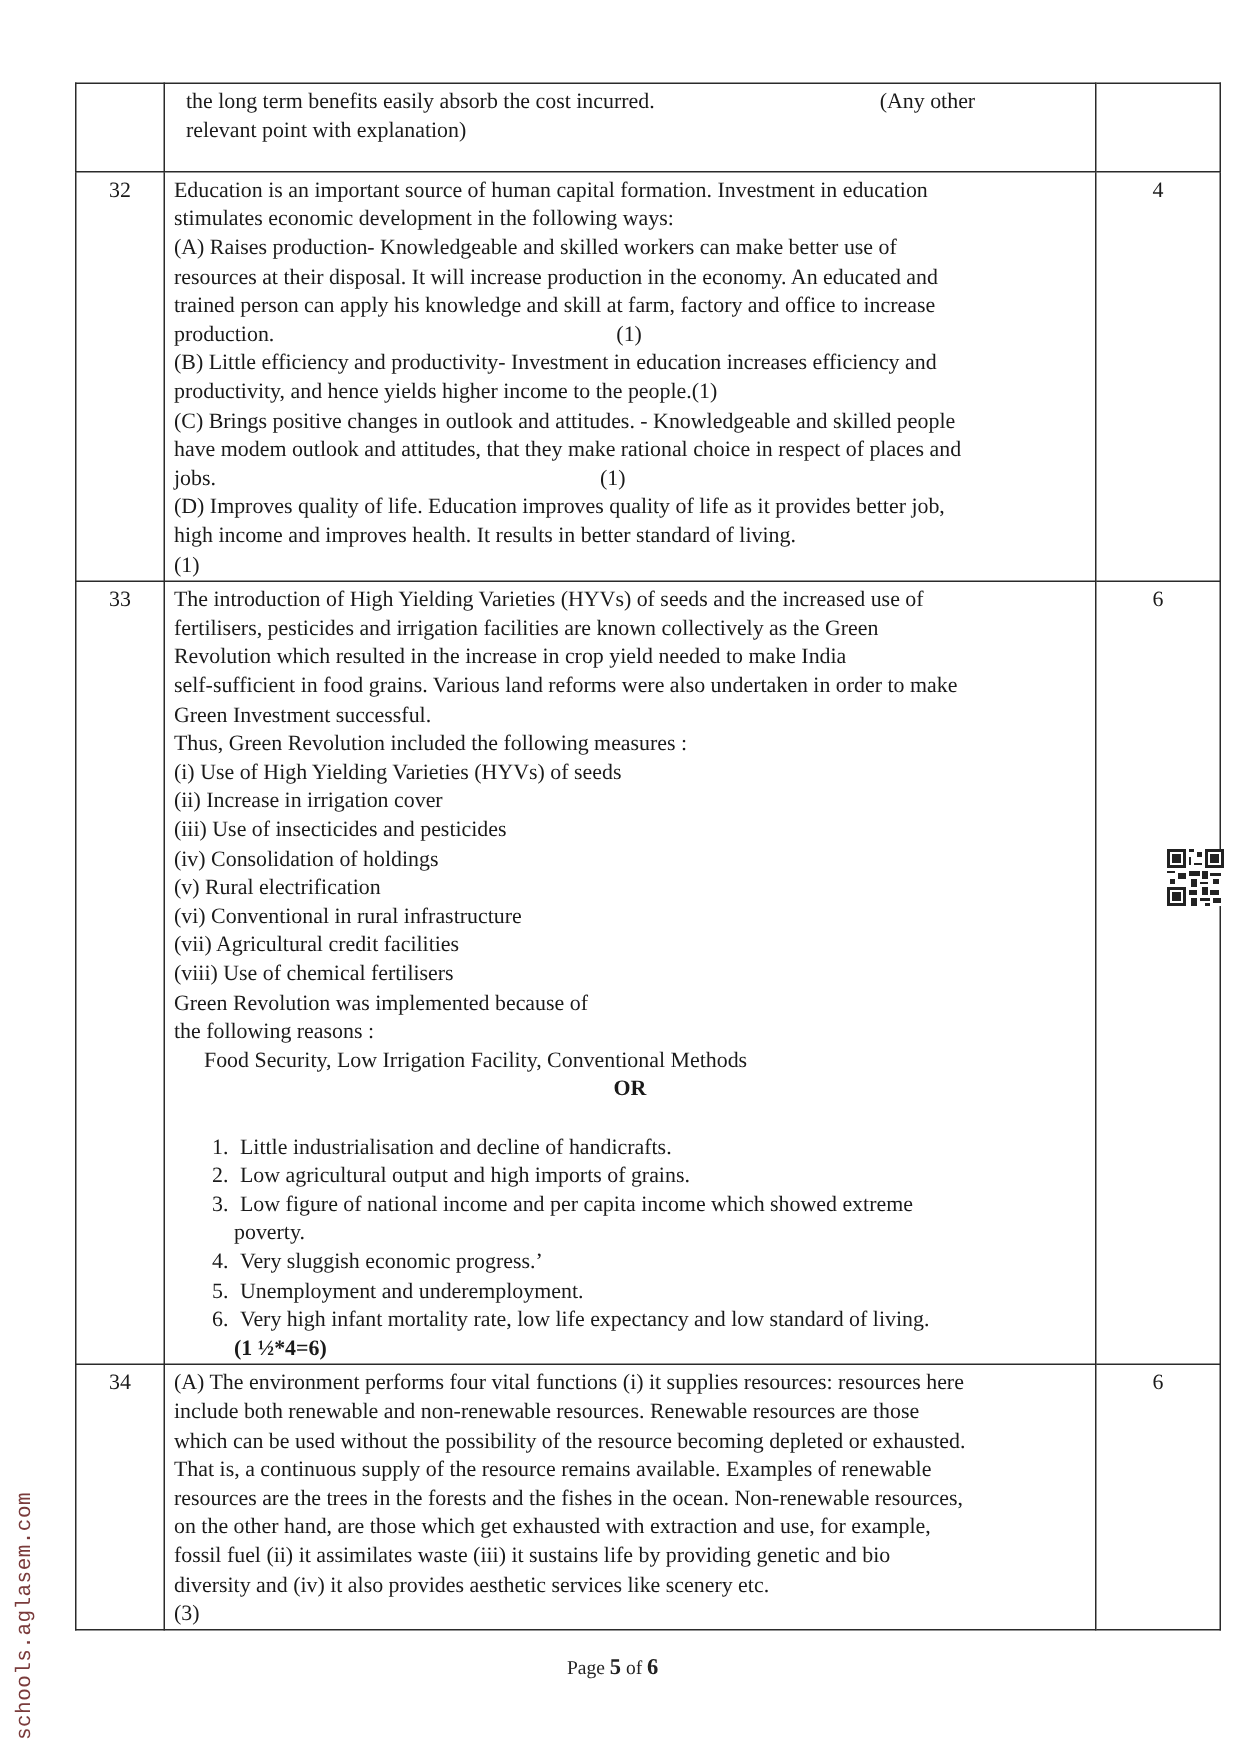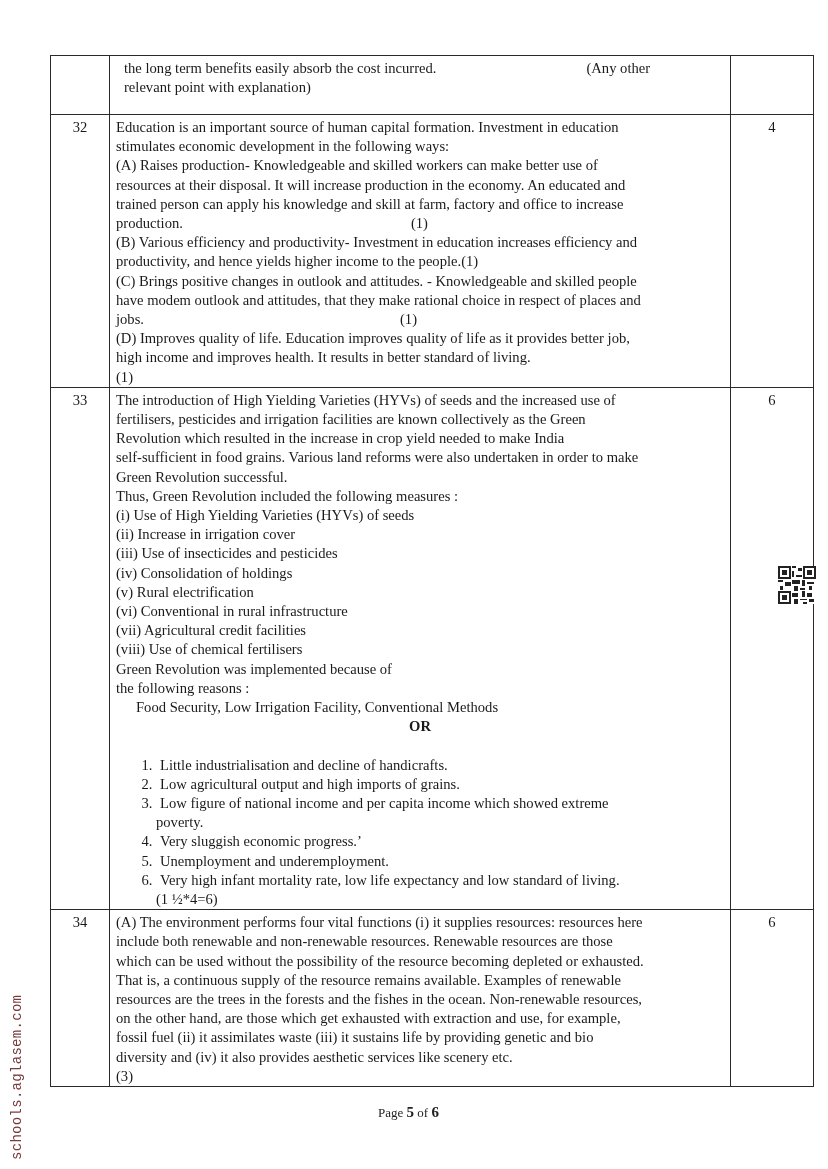--- a/index.html
+++ b/index.html
@@ -59,42 +59,42 @@
       <td class="num">32</td>
       <td class="ans">
         <span class="ln">Education is an important source of human capital formation. Investment in education</span>
         <span class="ln">stimulates economic development in the following ways:</span>
         <span class="ln">(A) Raises production- Knowledgeable and skilled workers can make better use of</span>
         <span class="ln">resources at their disposal. It will increase production in the economy. An educated and</span>
         <span class="ln">trained person can apply his knowledge and skill at farm, factory and office to increase</span>
         <span class="ln">
           <span>production.</span><span class="sp" style="width:228px;"></span><span>(1)</span>
         </span>
-        <span class="ln">(B) Various efficiency and productivity- Investment in education increases efficiency and</span>
+        <span class="ln">(B) Little efficiency and productivity- Investment in education increases efficiency and</span>
         <span class="ln">productivity, and hence yields higher income to the people.(1)</span>
         <span class="ln">(C) Brings positive changes in outlook and attitudes. - Knowledgeable and skilled people</span>
         <span class="ln">have modem outlook and attitudes, that they make rational choice in respect of places and</span>
         <span class="ln">
           <span>jobs.</span><span class="sp" style="width:256px;"></span><span>(1)</span>
         </span>
         <span class="ln">(D) Improves quality of life. Education improves quality of life as it provides better job,</span>
         <span class="ln">high income and improves health. It results in better standard of living.</span>
         <span class="ln">(1)</span>
       </td>
       <td class="mark">4</td>
     </tr>
 
     <tr style="height:520px;">
       <td class="num">33</td>
       <td class="ans">
         <span class="ln">The introduction of High Yielding Varieties (HYVs) of seeds and the increased use of</span>
         <span class="ln">fertilisers, pesticides and irrigation facilities are known collectively as the Green</span>
         <span class="ln">Revolution which resulted in the increase in crop yield needed to make India</span>
         <span class="ln">self-sufficient in food grains. Various land reforms were also undertaken in order to make</span>
-        <span class="ln">Green Revolution successful.</span>
+        <span class="ln">Green Investment successful.</span>
         <span class="ln">Thus, Green Revolution included the following measures :</span>
         <span class="ln">(i) Use of High Yielding Varieties (HYVs) of seeds</span>
         <span class="ln">(ii) Increase in irrigation cover</span>
         <span class="ln">(iii) Use of insecticides and pesticides</span>
         <span class="ln">(iv) Consolidation of holdings</span>
         <span class="ln">(v) Rural electrification</span>
         <span class="ln">(vi) Conventional in rural infrastructure</span>
         <span class="ln">(vii) Agricultural credit facilities</span>
         <span class="ln">(viii) Use of chemical fertilisers</span>
         <span class="ln">Green Revolution was implemented because of</span>
@@ -106,21 +106,21 @@
           <li><span>Little industrialisation and decline of handicrafts.</span></li>
           <li><span>Low agricultural output and high imports of grains.</span></li>
           <li>
             <span class="ln">Low figure of national income and per capita income which showed extreme</span>
             <span class="ln" style="margin-left:-4px;">poverty.</span>
           </li>
           <li><span>Very sluggish economic progress.’</span></li>
           <li><span>Unemployment and underemployment.</span></li>
           <li><span>Very high infant mortality rate, low life expectancy and low standard of living.</span></li>
         </ol>
-        <span class="ln" style="padding-left:40px;">(1 ½*4=6)</span>
+        <span class="ln" style="padding-left:40px;font-weight:bold;">(1 ½*4=6)</span>
       </td>
       <td class="mark">6</td>
     </tr>
 
     <tr style="height:173px;margin-left:23px;">
       <td class="num">34</td>
       <td class="ans">
         <span class="ln">(A) The environment performs four vital functions (i) it supplies resources: resources here</span>
         <span class="ln">include both renewable and non-renewable resources. Renewable resources are those</span>
         <span class="ln">which can be used without the possibility of the resource becoming depleted or exhausted.</span>

